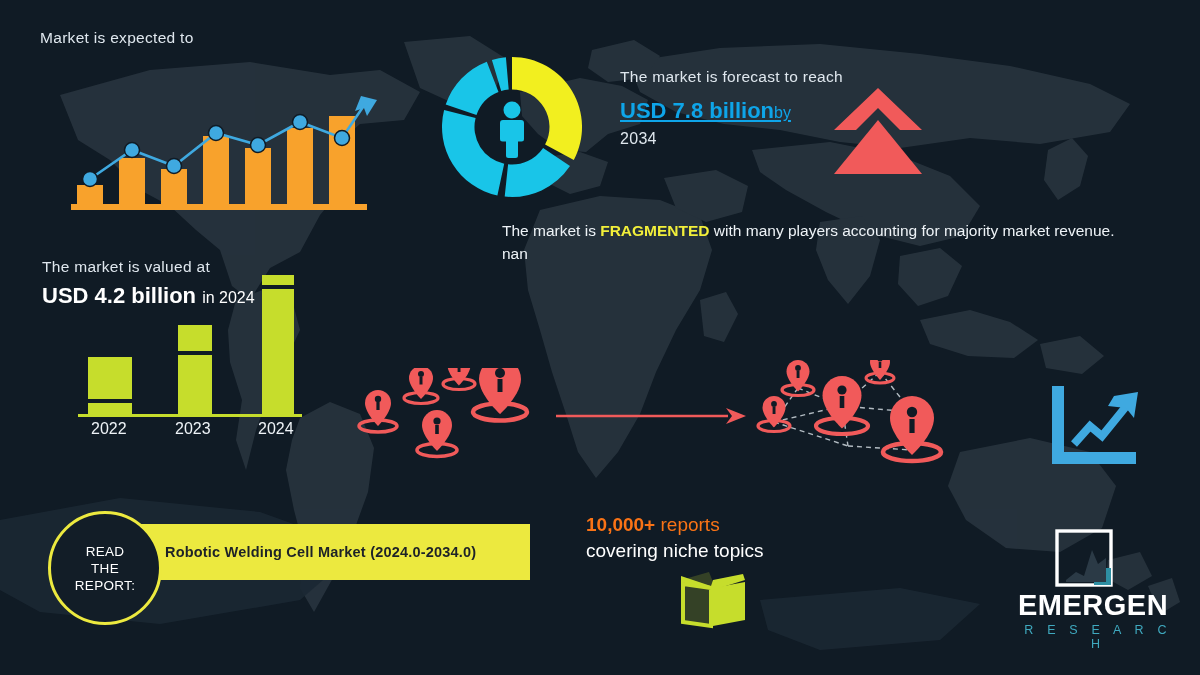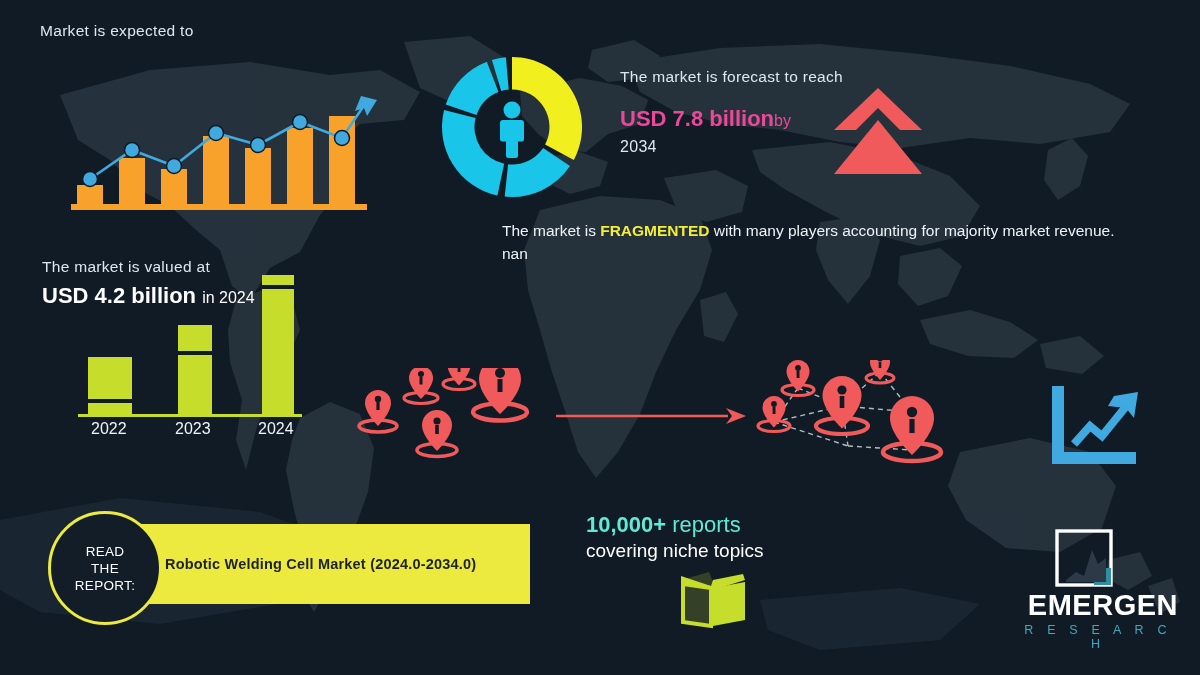--- a/index.html
+++ b/index.html
@@ -14,34 +14,34 @@
   #stage { position:relative; width:1200px; height:675px; overflow:hidden; background:#101b25; }
 
   
   #worldmap { position:absolute; inset:0; width:1200px; height:675px; }
 
   
   .abs { position:absolute; }
   .txt-thin { font-weight:400; color:#e8eef3; letter-spacing:.3px; }
 
   
-  #cagr-block { left:40px; top:20px; width:400px; }
+  #cagr-block { left:40px; top:27px; width:400px; }
   #cagr-line1 { font-size:15.5px; line-height:21px; color:#dfe7ee; }
   #cagr-line2 { font-size:15.5px; line-height:21px; color:#dfe7ee; }
   #cagr-line2 b { font-weight:700; color:#ffffff; font-size:16px; }
   #cagr-value {
     position:absolute; left:218px; top:13px;
     font-size:62px; font-weight:700; line-height:62px; color:#ffffff;
     letter-spacing:-1px;
   }
 
   
   #forecast-block { left:620px; top:66px; width:260px; }
   #forecast-l1 { font-size:15.5px; line-height:22px; color:#dfe7ee; }
-  #forecast-l2 { font-size:22px; font-weight:700; line-height:30px; color:#ec4899; margin-top:16px; }
+  #forecast-l2 { font-size:22px; font-weight:700; line-height:30px; color:#0ea5e9; margin-top:8px;text-decoration:underline; }
   #forecast-l2 .sm { font-size:16px; font-weight:400; }
   #forecast-l3 { font-size:16px; line-height:22px; color:#dfe7ee; }
 
   
   #frag-block { left:502px; top:219px; width:640px; }
   #frag-block .l { font-size:15.5px; line-height:23px; color:#eef3f7; }
   #frag-block .hi { color:#f2ef3a; font-weight:700; }
 
   
   #valued-block { left:42px; top:256px; width:330px; }
@@ -68,50 +68,50 @@
   
   #pins-left { left:352px; top:368px; width:200px; height:106px; }
   #pins-right { left:752px; top:360px; width:210px; height:120px; }
   #flow-arrow { left:556px; top:404px; width:190px; height:24px; }
 
   
   #chart-icon { left:1046px; top:382px; width:96px; height:88px; }
 
   
   #cta-banner {
-    left:113px; top:524px; width:417px; height:80px;
+    left:113px; top:524px; width:417px; height:56px;
     background:#ece93f;
   }
   #cta-banner-label {
     position:absolute; left:52px; top:50%; transform:translateY(-50%);
     font-size:14.5px; font-weight:700; color:#1d2228; letter-spacing:.2px;
     white-space:nowrap;
   }
   #cta-circle {
     left:48px; top:511px; width:114px; height:114px;
     border-radius:50%; background:#121d27; border:3px solid #ece93f;
     display:flex; align-items:center; justify-content:center; text-align:center;
   }
   #cta-circle-label {
     font-size:13.5px; font-weight:400; line-height:17px; color:#ffffff;
     letter-spacing:.3px;
   }
 
   
   #reports-block { left:586px; top:512px; width:260px; }
-  #reports-l1 { font-size:22px; line-height:26px; color:#5eead4; }
+  #reports-l1 { font-size:19px; line-height:26px; color:#f97316; }
   #reports-l1 b { font-weight:700; }
   #reports-l2 { font-size:19px; line-height:26px; color:#ffffff; }
   #book-icon { left:679px; top:566px; width:70px; height:64px; }
 
   
   #logo-block { left:1018px; top:528px; width:160px; height:112px; }
   #logo-mark { position:absolute; left:36px; top:0; width:60px; height:60px; }
   #logo-emergen {
-    position:absolute; left:0; top:62px; width:160px; text-align:right;
+    position:absolute; left:0; top:62px; width:160px; text-align:left;
     font-size:29px; font-weight:700; letter-spacing:.5px; color:#ffffff; line-height:31px;
   }
   #logo-research {
     position:absolute; left:0; top:95px; width:160px; text-align:center;
     font-size:12.5px; font-weight:400; letter-spacing:5.2px; color:#3fa9bf; line-height:14px;
   }
 </style>
 </head>
 <body>
 

